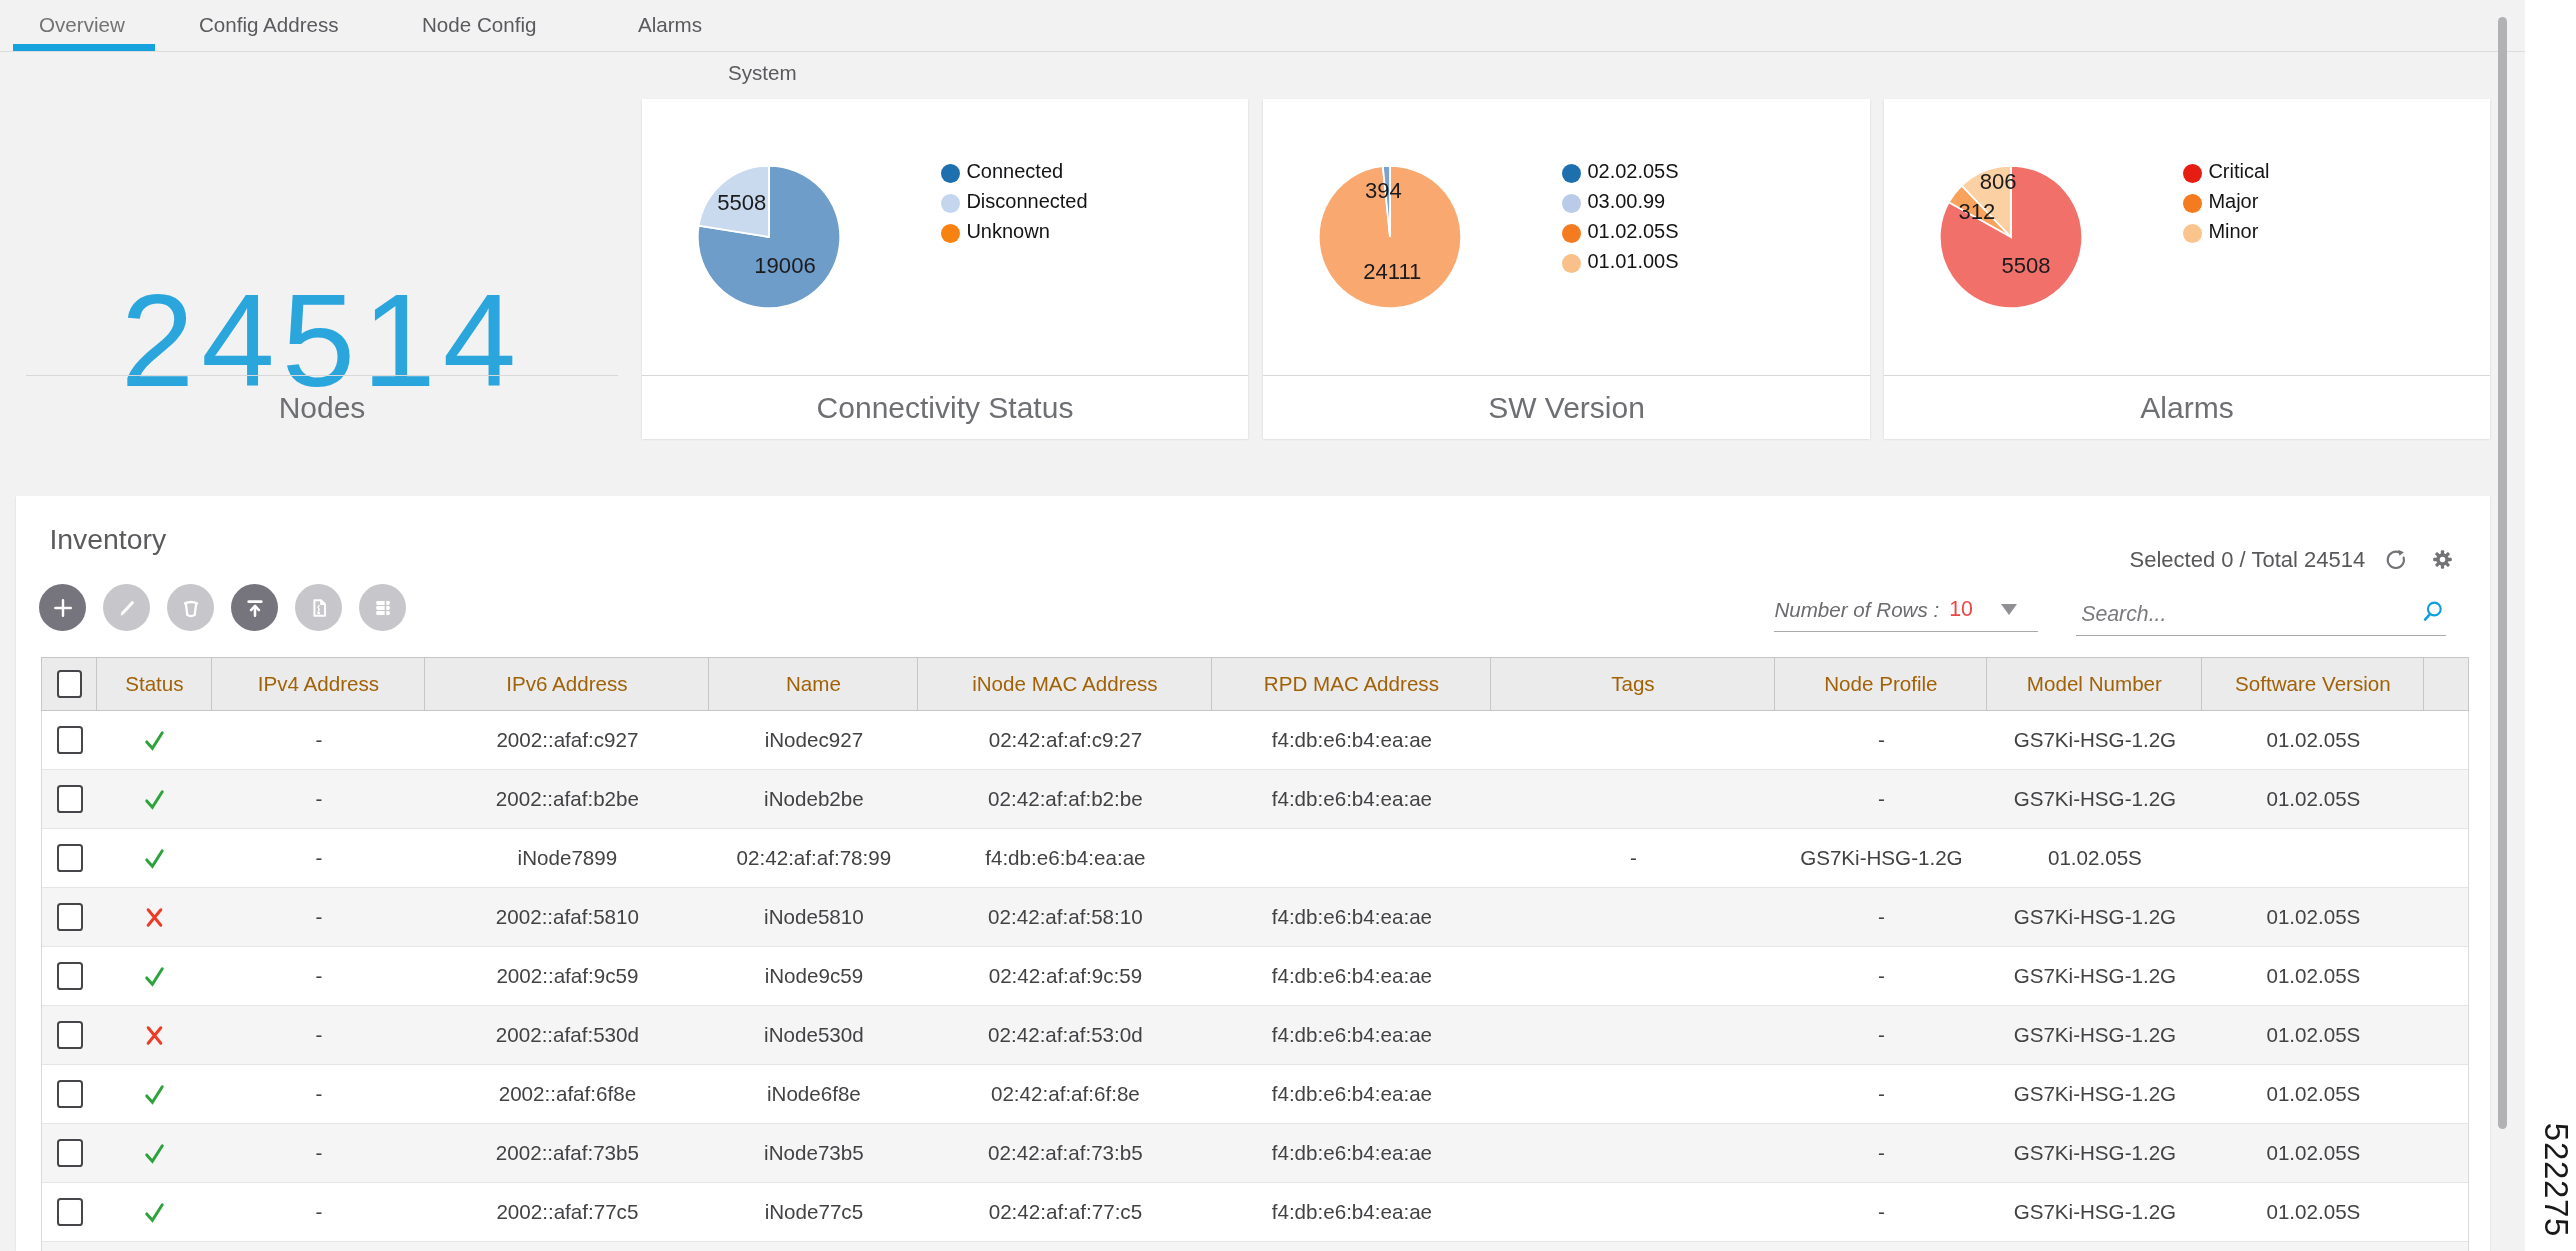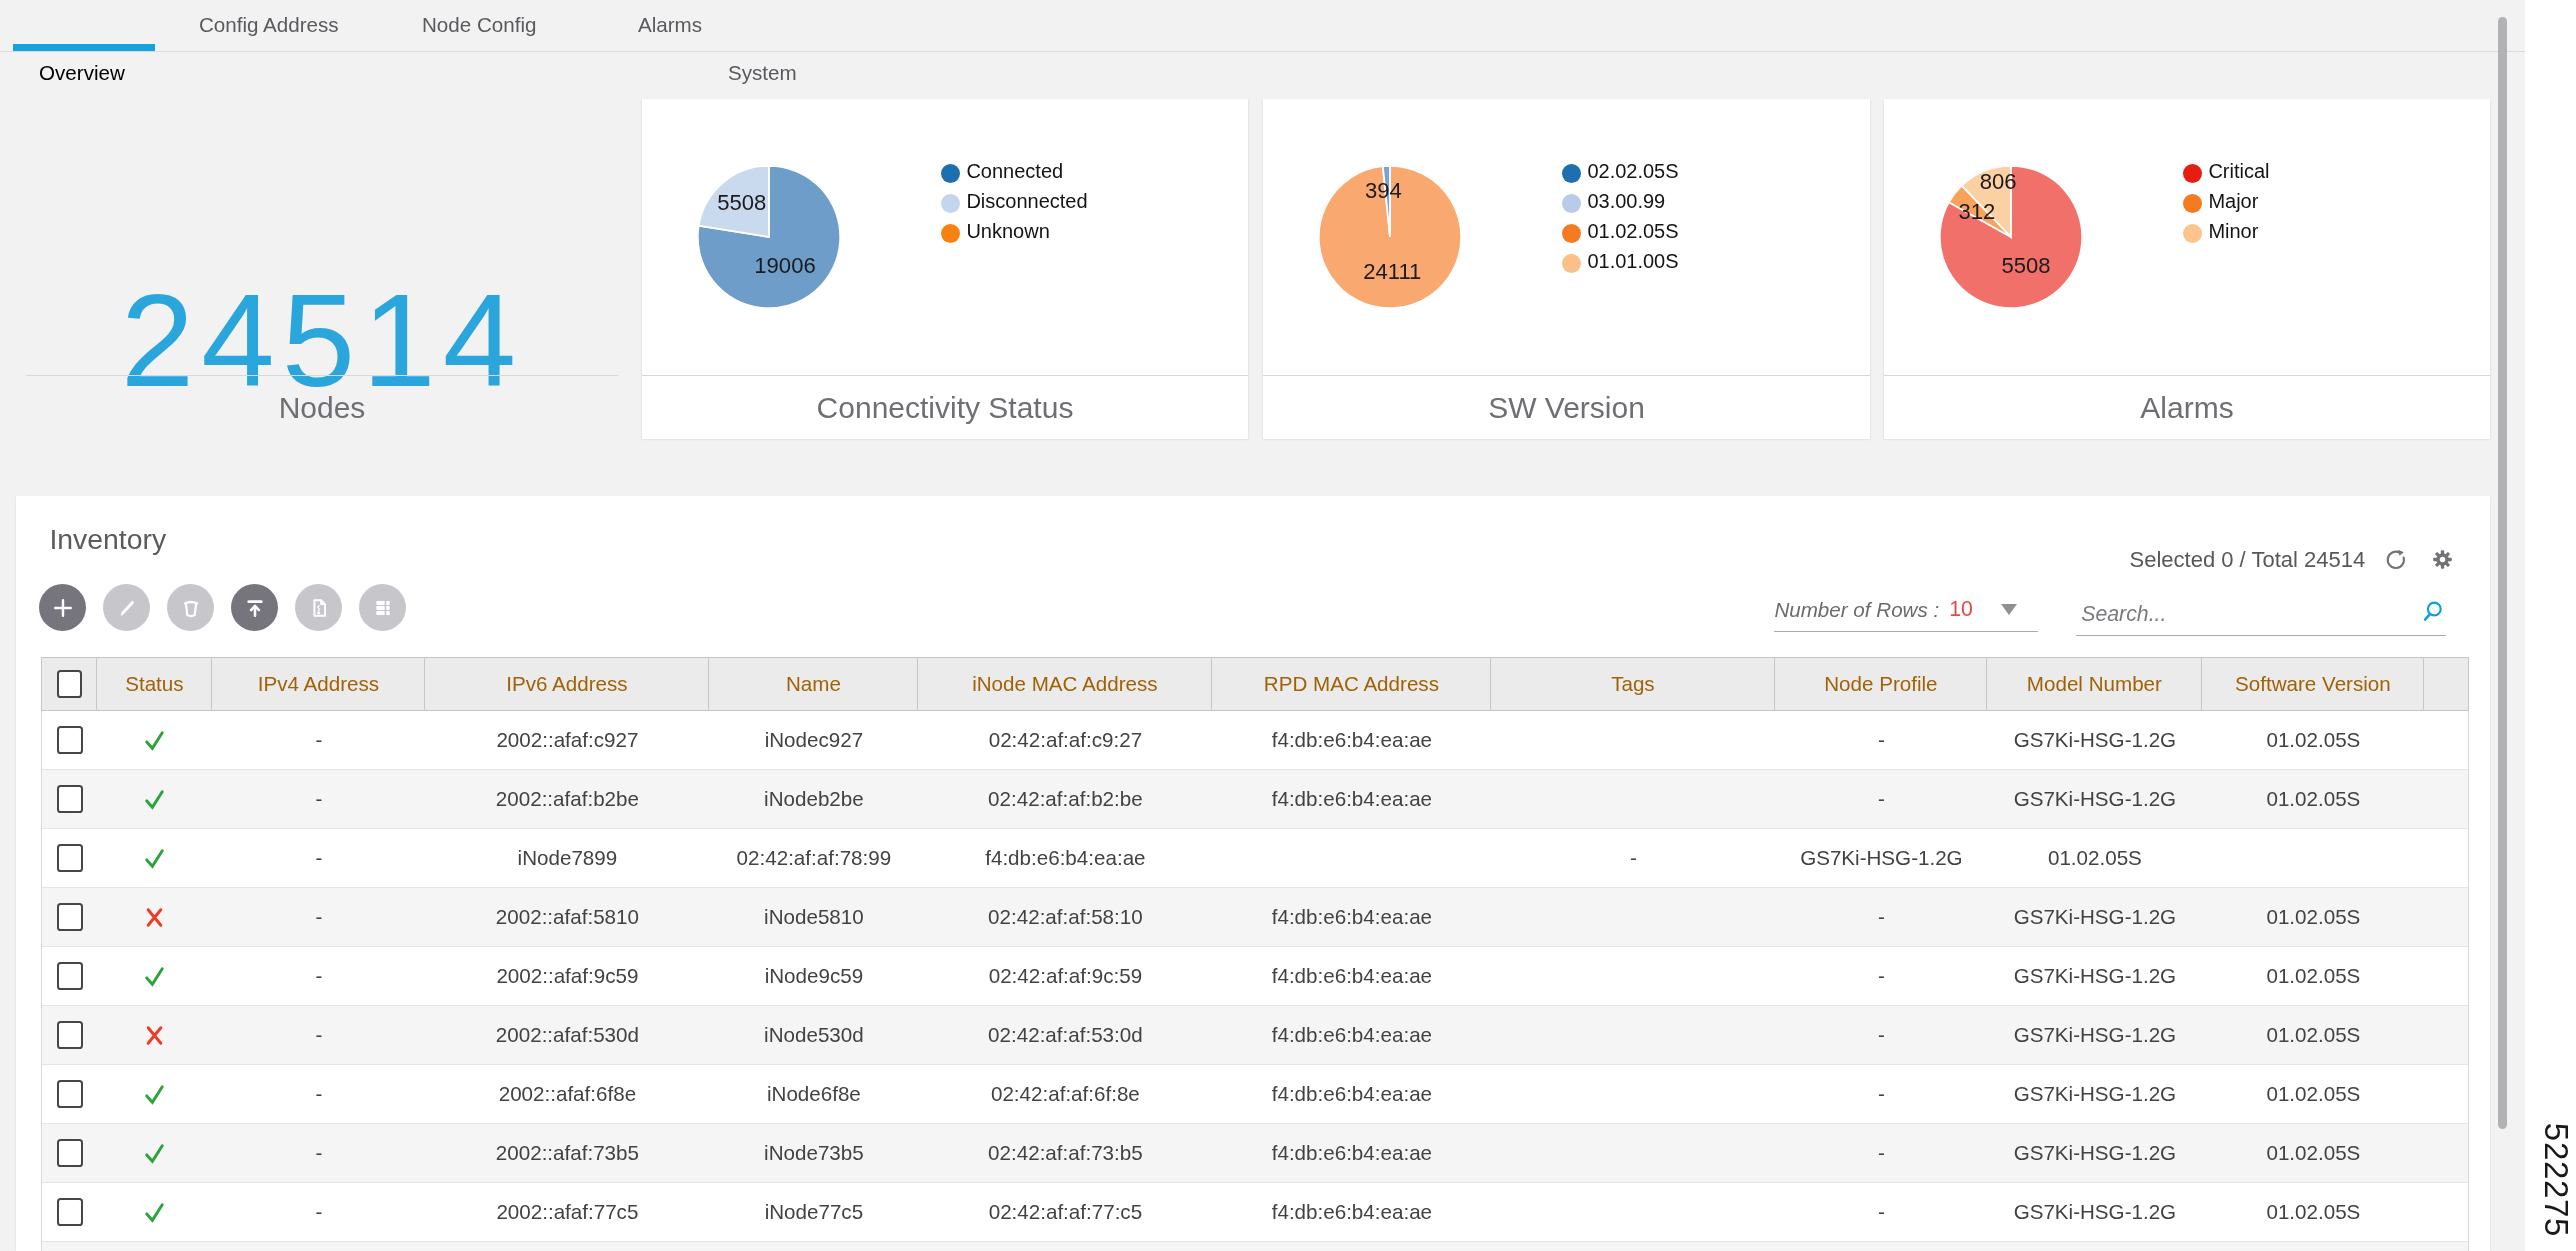--- a/index.html
+++ b/index.html
@@ -4,21 +4,21 @@
 <style>
   html,body{margin:0;padding:0;}
   body{width:2576px;height:1251px;position:relative;overflow:hidden;background:#ffffff;
        font-family:"Liberation Sans",sans-serif;color:#444;}
   .app{position:absolute;left:0;top:0;width:2525px;height:1251px;background:#f2f2f3;}
 
   
   .tabbar{position:absolute;left:0;top:0;width:2525px;height:51px;border-bottom:1.4px solid #dcdcde;}
   .tab{position:absolute;top:0;height:50px;display:flex;align-items:center;
        font-size:20.6px;color:#5a5a5e;cursor:pointer;white-space:nowrap;}
-  .tab.active{color:#000000;margin-top:48px;}
+  .tab.active{color:#737373;}
   .tab-underline{position:absolute;left:12.8px;top:44px;width:142px;height:7.1px;background:#16a3dd;}
 
   
   .panel-divider{position:absolute;left:0;right:0;top:276px;border-top:0.7px solid #d8d8da;}
   .panel-title{position:absolute;left:0;right:0;top:277px;bottom:0;display:flex;align-items:center;
                justify-content:center;font-size:30px;color:#6e6f72;}
   .nodes-panel{position:absolute;left:26px;top:99px;width:592px;height:340px;}
   .big-number{position:absolute;left:0;right:0;top:176px;text-align:center;font-size:132px;line-height:1;
               font-weight:100;color:#2aa6dd;letter-spacing:7.1px;}
   .card{position:absolute;top:99px;height:340px;background:#fff;box-shadow:0 0.7px 2.1px rgba(0,0,0,.14);}

